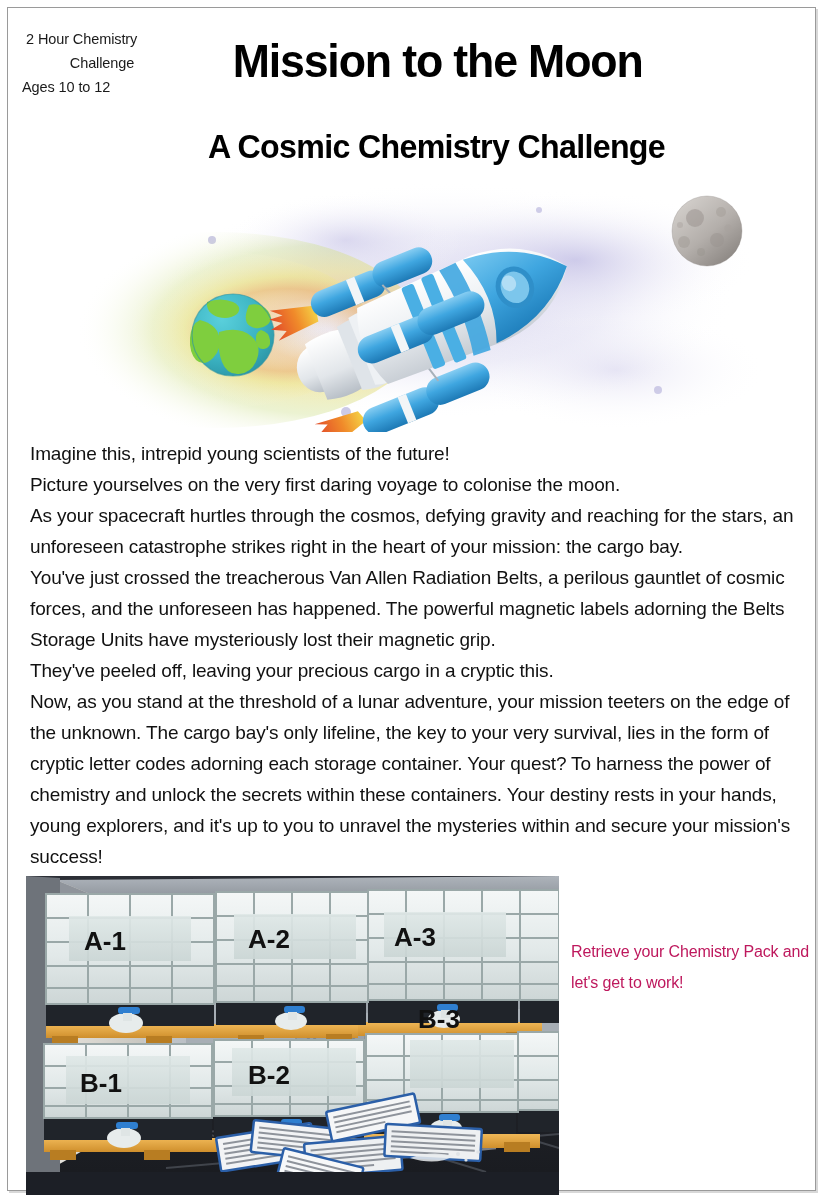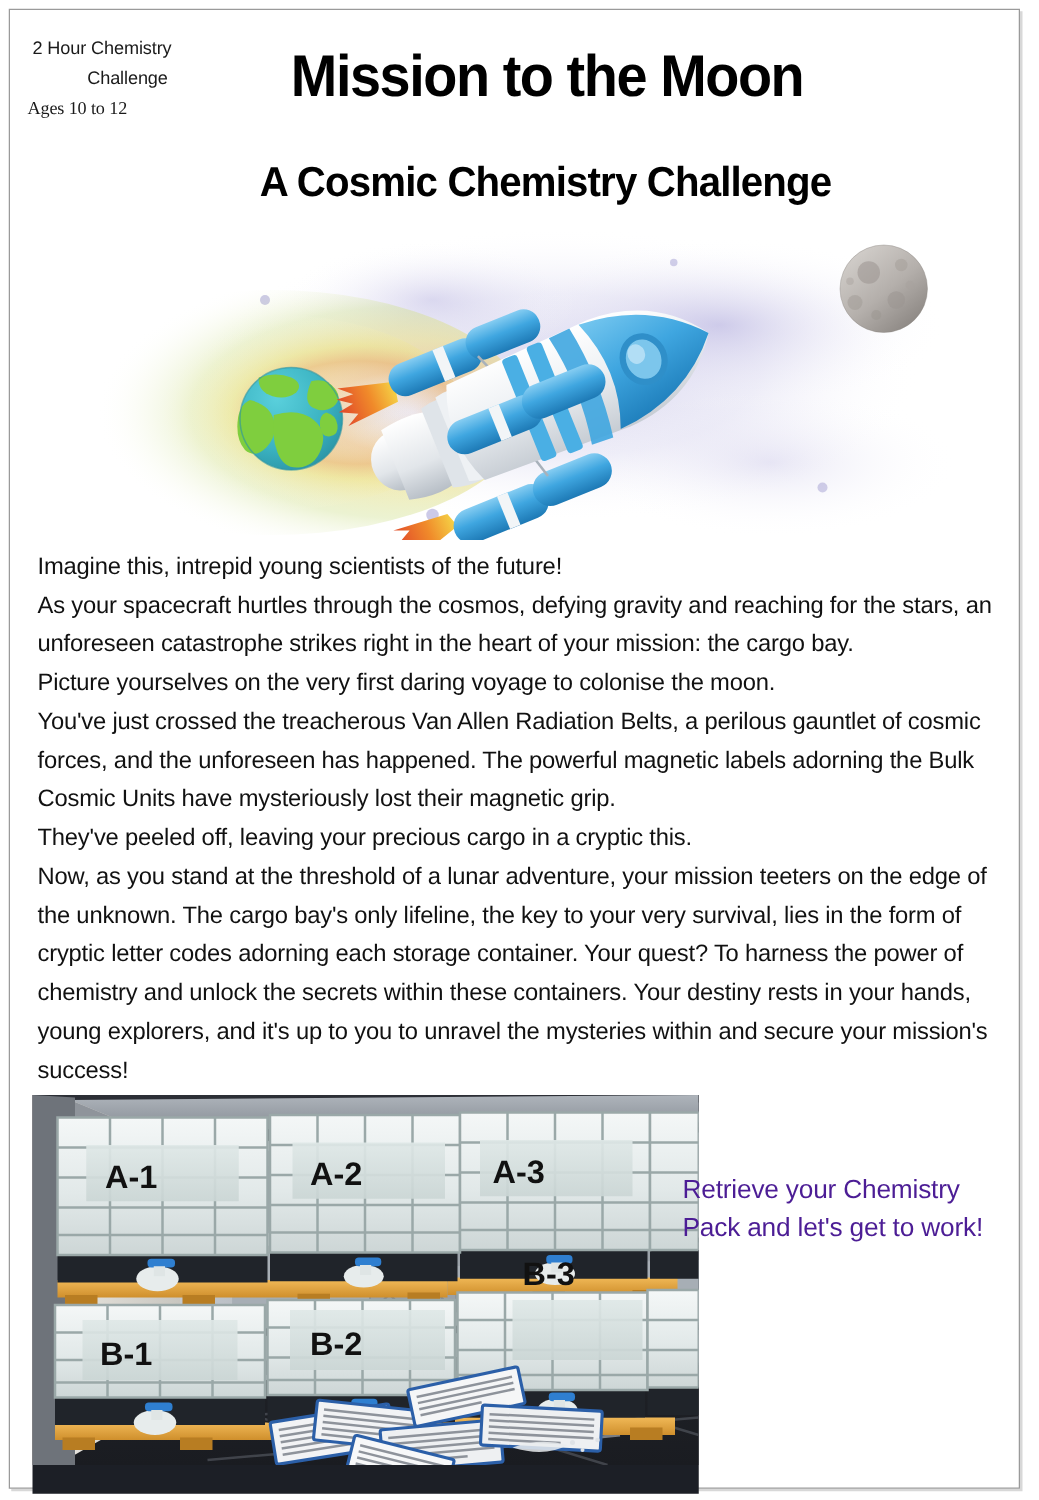--- a/index.html
+++ b/index.html
@@ -35,21 +35,21 @@
     top: 19px;
     width: 160px;
     text-align: center;
     font-size: 14.5px;
     line-height: 24px;
     color: #1a1a1a;
     letter-spacing: -0.1px;
   }
   .meta-line-1 { text-align: left; padding-left: 4px;}
   .meta-line-2 { text-align: center; }
-  .meta-line-3 { text-align: left; padding-left: 0px; font-family: Liberation Serif, serif;}
+  .meta-line-3 { text-align: left; padding-left: 0px;}
 
   .main-title {
     position: absolute;
     left: 0; right: 0;
     top: 24px;
     text-align: center;
     padding-left: 55px;
     font-size: 47px;
     font-weight: bold;
     line-height: 58px;
@@ -103,26 +103,26 @@
     top: 868px;
     width: 533px;
     height: 319px;
     overflow: hidden;
     background: #1c1f26;
   }
   .cargo-figure svg { display: block; }
 
   .side-note {
     position: absolute;
-    left: 538px;
+    left: 563px;
     top: 928px;
     width: 250px;
-    font-size: 21px;
+    font-size: 16px;
     line-height: 31px;
-    color: #4c1d95;
+    color: #be185d;
     letter-spacing: -0.15px;
   }
 </style>
 </head>
 <body>
 
 <div id="page">
   <div class="page-frame">
 
     <div class="meta-block">
@@ -277,23 +277,23 @@
           <circle cx="685" cy="72" r="4" fill="#9a948f" opacity="0.45"></circle>
           <circle cx="712" cy="48" r="3.5" fill="#a8a29d" opacity="0.5"></circle>
           <circle cx="664" cy="45" r="3" fill="#a8a29d" opacity="0.45"></circle>
           <circle cx="691" cy="51" r="35" fill="none" stroke="#8a8480" stroke-width="0.8" opacity="0.4"></circle>
         </g>
       </svg>
     </div>
 
     <div class="body-copy">
       <p>Imagine this, intrepid young scientists of the future!</p>
+      <p>Picture yourselves on the very first daring voyage to colonise the moon.</p>
       <p>As your spacecraft hurtles through the cosmos, defying gravity and reaching for the stars, an unforeseen catastrophe strikes right in the heart of your mission: the cargo bay.</p>
-      <p>Picture yourselves on the very first daring voyage to colonise the moon.</p>
-      <p>You've just crossed the treacherous Van Allen Radiation Belts, a perilous gauntlet of cosmic forces, and the unforeseen has happened. The powerful magnetic labels adorning the Bulk Cosmic Units have mysteriously lost their magnetic grip.</p>
+      <p>You've just crossed the treacherous Van Allen Radiation Belts, a perilous gauntlet of cosmic forces, and the unforeseen has happened. The powerful magnetic labels adorning the Belts Storage Units have mysteriously lost their magnetic grip.</p>
       <p>They've peeled off, leaving your precious cargo in a cryptic this.</p>
       <p>Now, as you stand at the threshold of a lunar adventure, your mission teeters on the edge of the unknown. The cargo bay's only lifeline, the key to your very survival, lies in the form of cryptic letter codes adorning each storage container. Your quest? To harness the power of chemistry and unlock the secrets within these containers. Your destiny rests in your hands, young explorers, and it's up to you to unravel the mysteries within and secure your mission's success!</p>
     </div>
 
     <div class="cargo-figure">
       <svg width="533" height="296" viewBox="0 0 533 296" xmlns="http://www.w3.org/2000/svg">
         <defs>
           <linearGradient id="ceilG" x1="0%" y1="0%" x2="0%" y2="100%">
             <stop offset="0%" stop-color="#aeb4bb"></stop>
             <stop offset="100%" stop-color="#7e848c"></stop>

